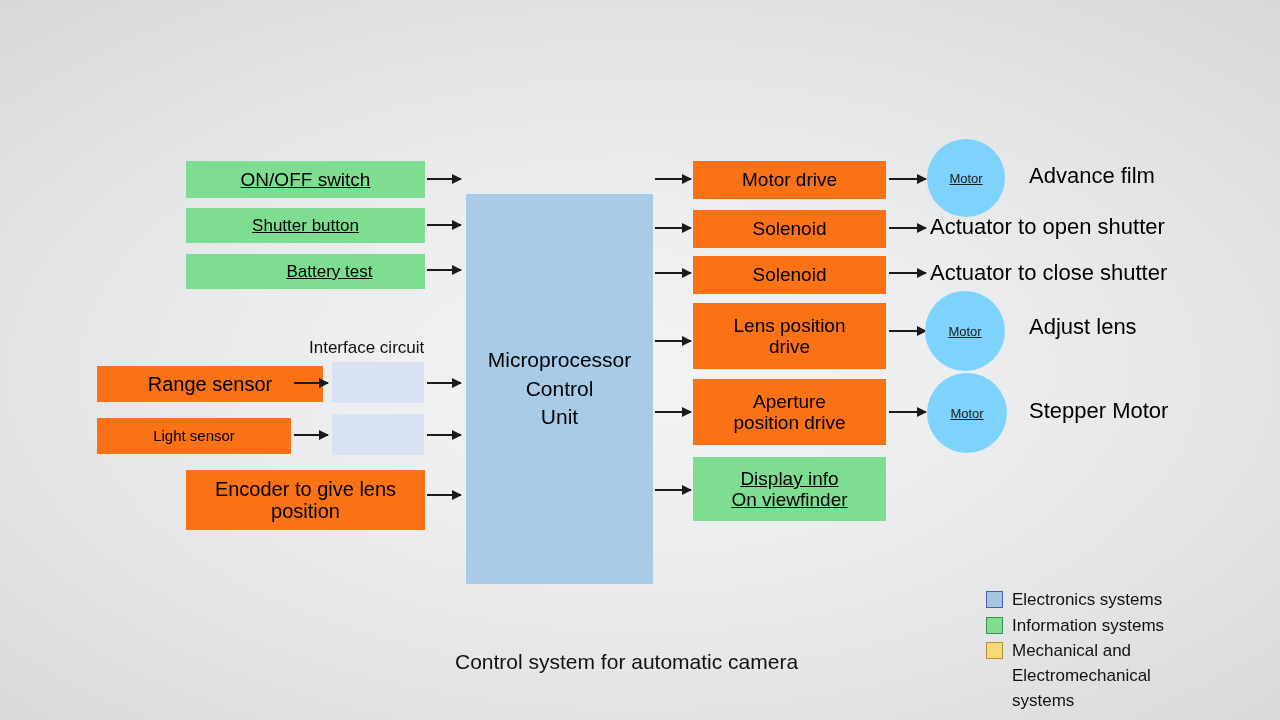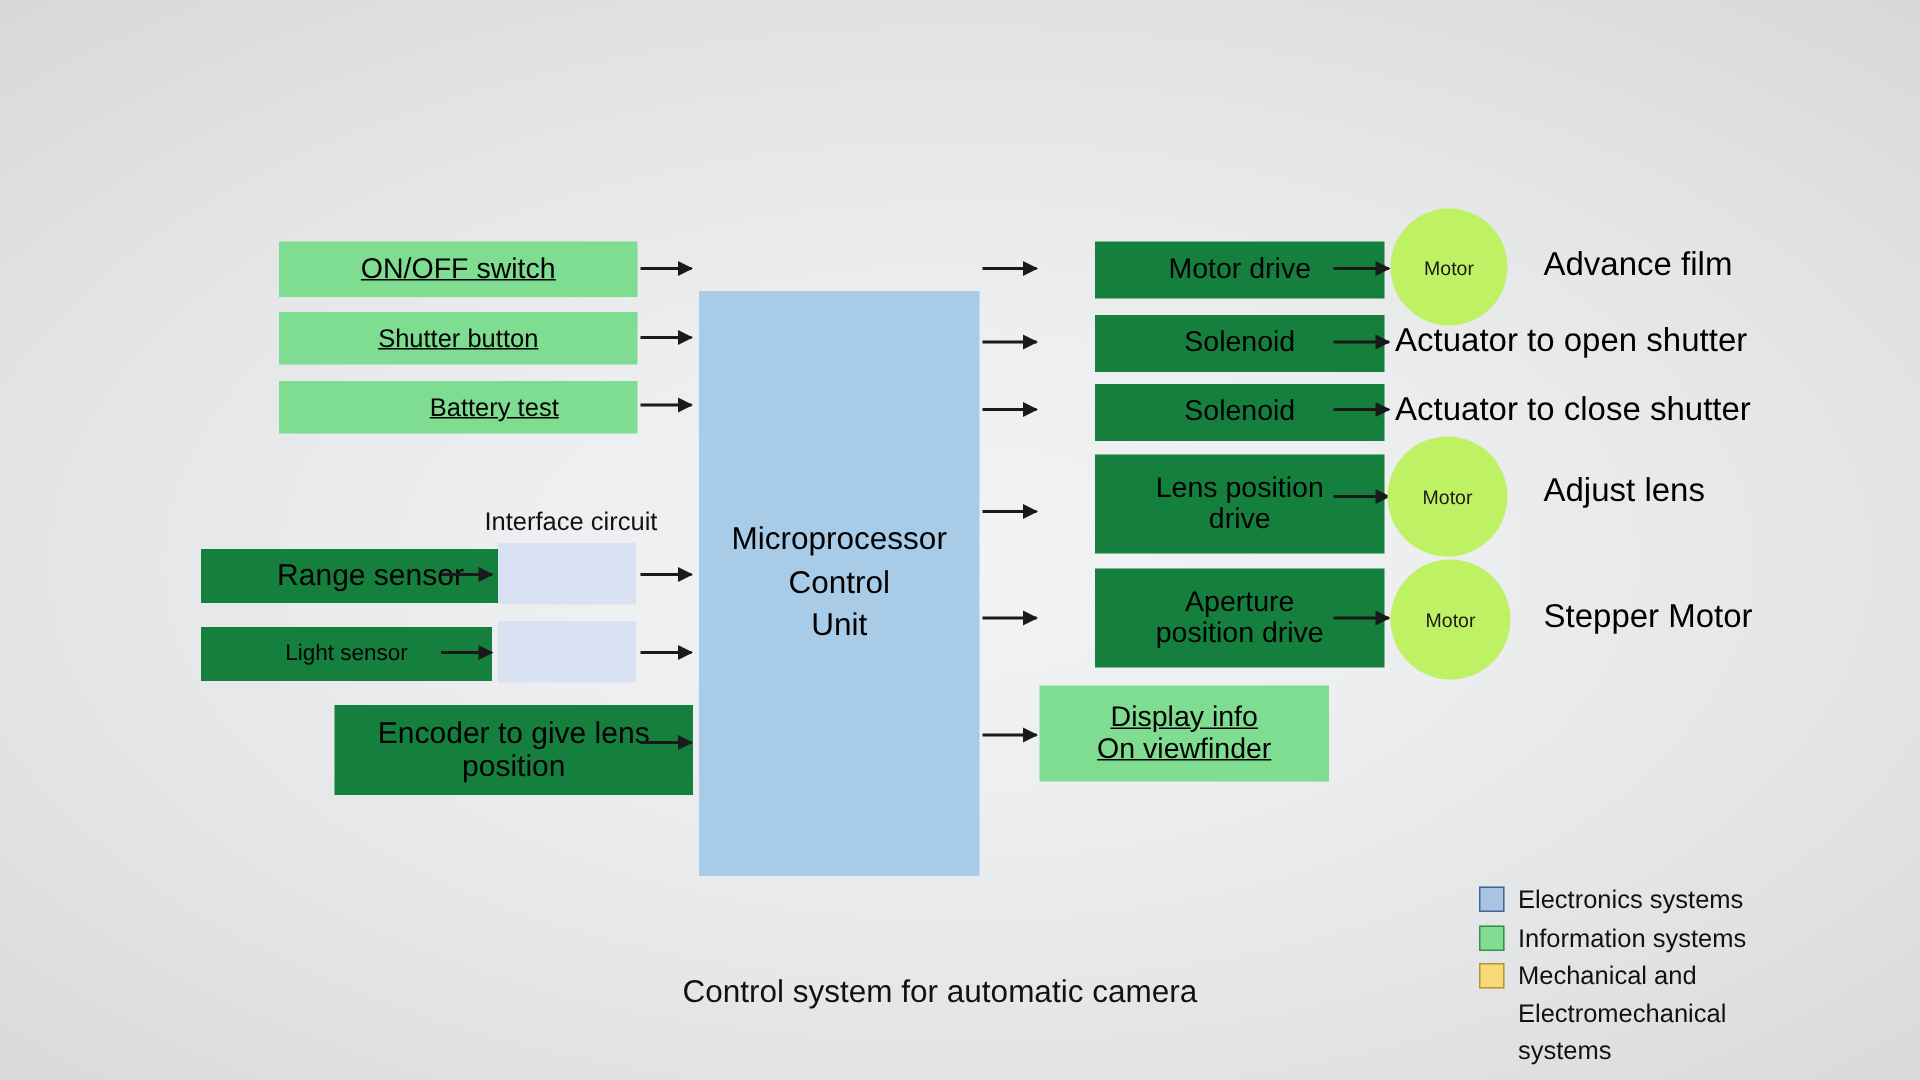--- a/index.html
+++ b/index.html
@@ -21,33 +21,34 @@
     position: absolute;
     display: flex;
     align-items: center;
     justify-content: center;
     text-align: center;
     line-height: 1.12;
     box-sizing: border-box;
     white-space: pre-line;
   }
   .green { background: #7fdd92; text-decoration: underline; }
-  .yellow { background: #15803d; margin-left: 37px; }
+  .yellow { background: #f97316; }
   .blue-main { background: #a8cbe8; margin-top: 46px; }
   .iface { background: #d9e2f3; }
 
   .circle {
     position: absolute;
     border-radius: 50%;
-    background: #bef264;
+    background: #7dd3fc;
     display: flex;
     align-items: center;
     justify-content: center;
     font-size: 13px;
     color: #1a1a1a;
+    text-decoration: underline;
   }
   .plain-label {
     position: absolute;
     display: flex;
     align-items: center;
     white-space: nowrap;
   }
   .arrow {
     position: absolute;
     height: 2px;
@@ -91,21 +92,21 @@
   }
   .caption {
     position: absolute;
     left: 455px;
     top: 650px;
     font-size: 21px;
     color: #111;
   }
   .iface-label {
     position: absolute;
-    left: 323px;
+    left: 309px;
     top: 338px;
     font-size: 17px;
     color: #111;
   }
 </style>
 </head>
 <body>
 
 <div id="stage">
 

